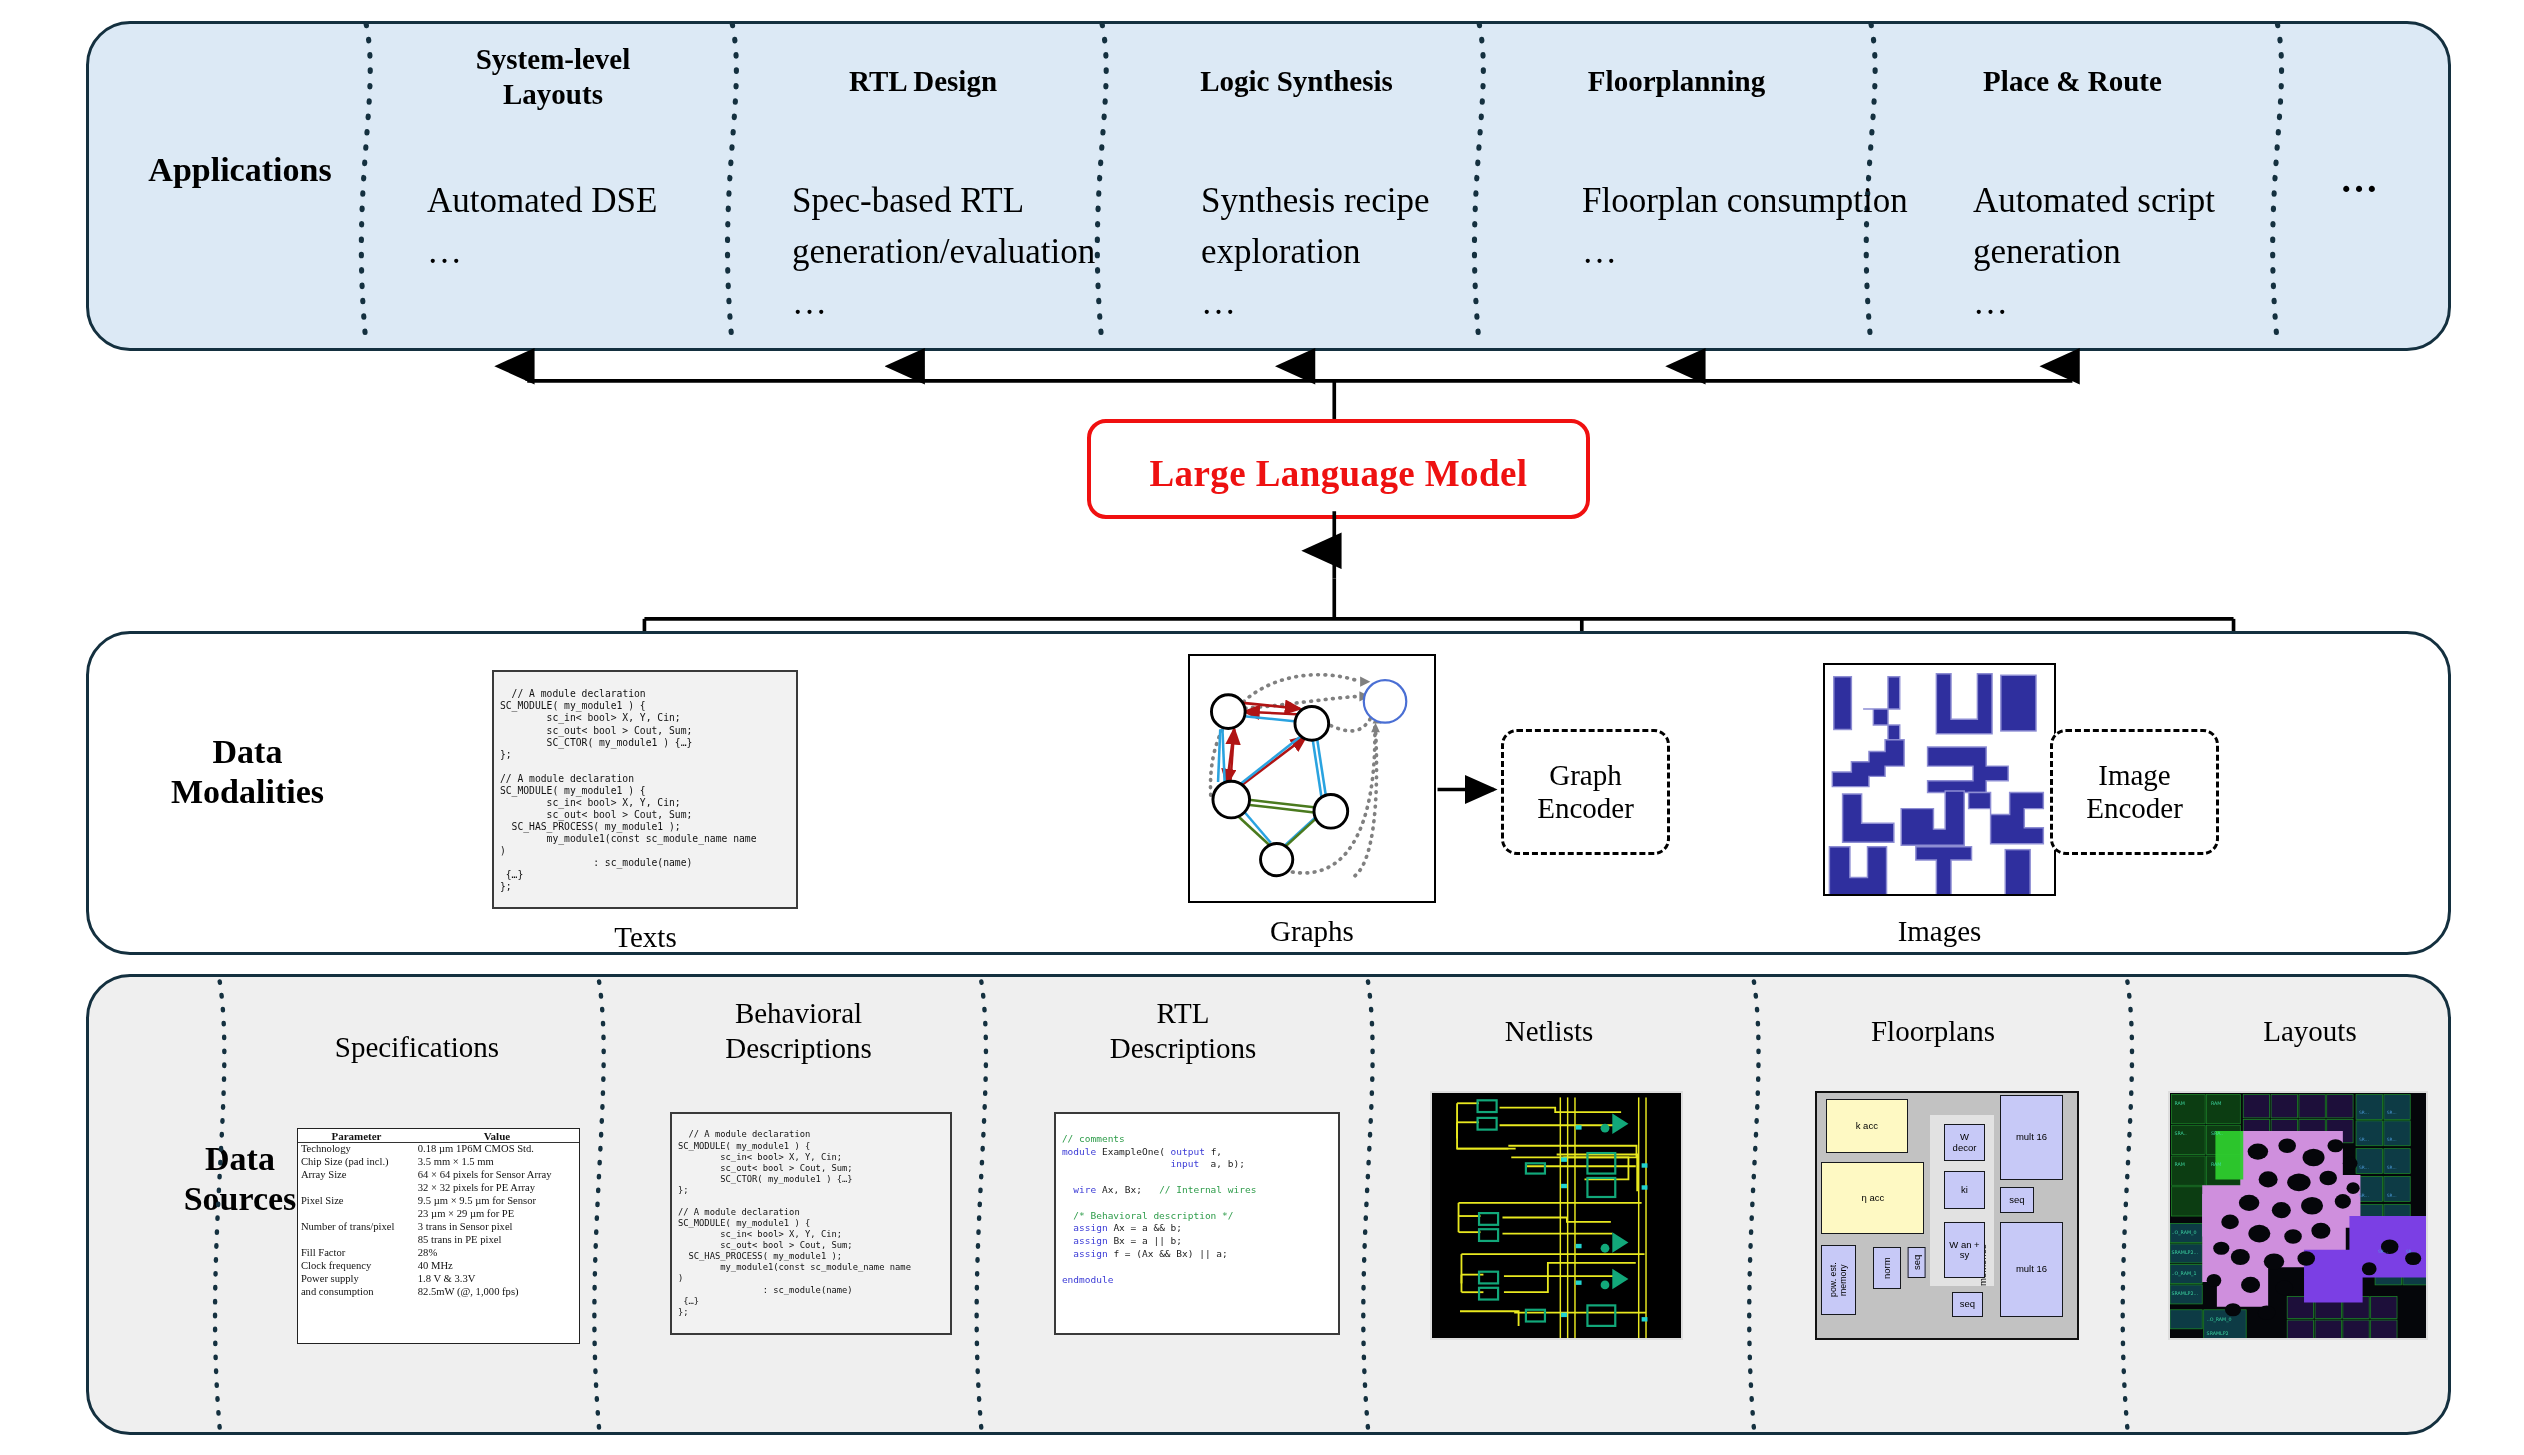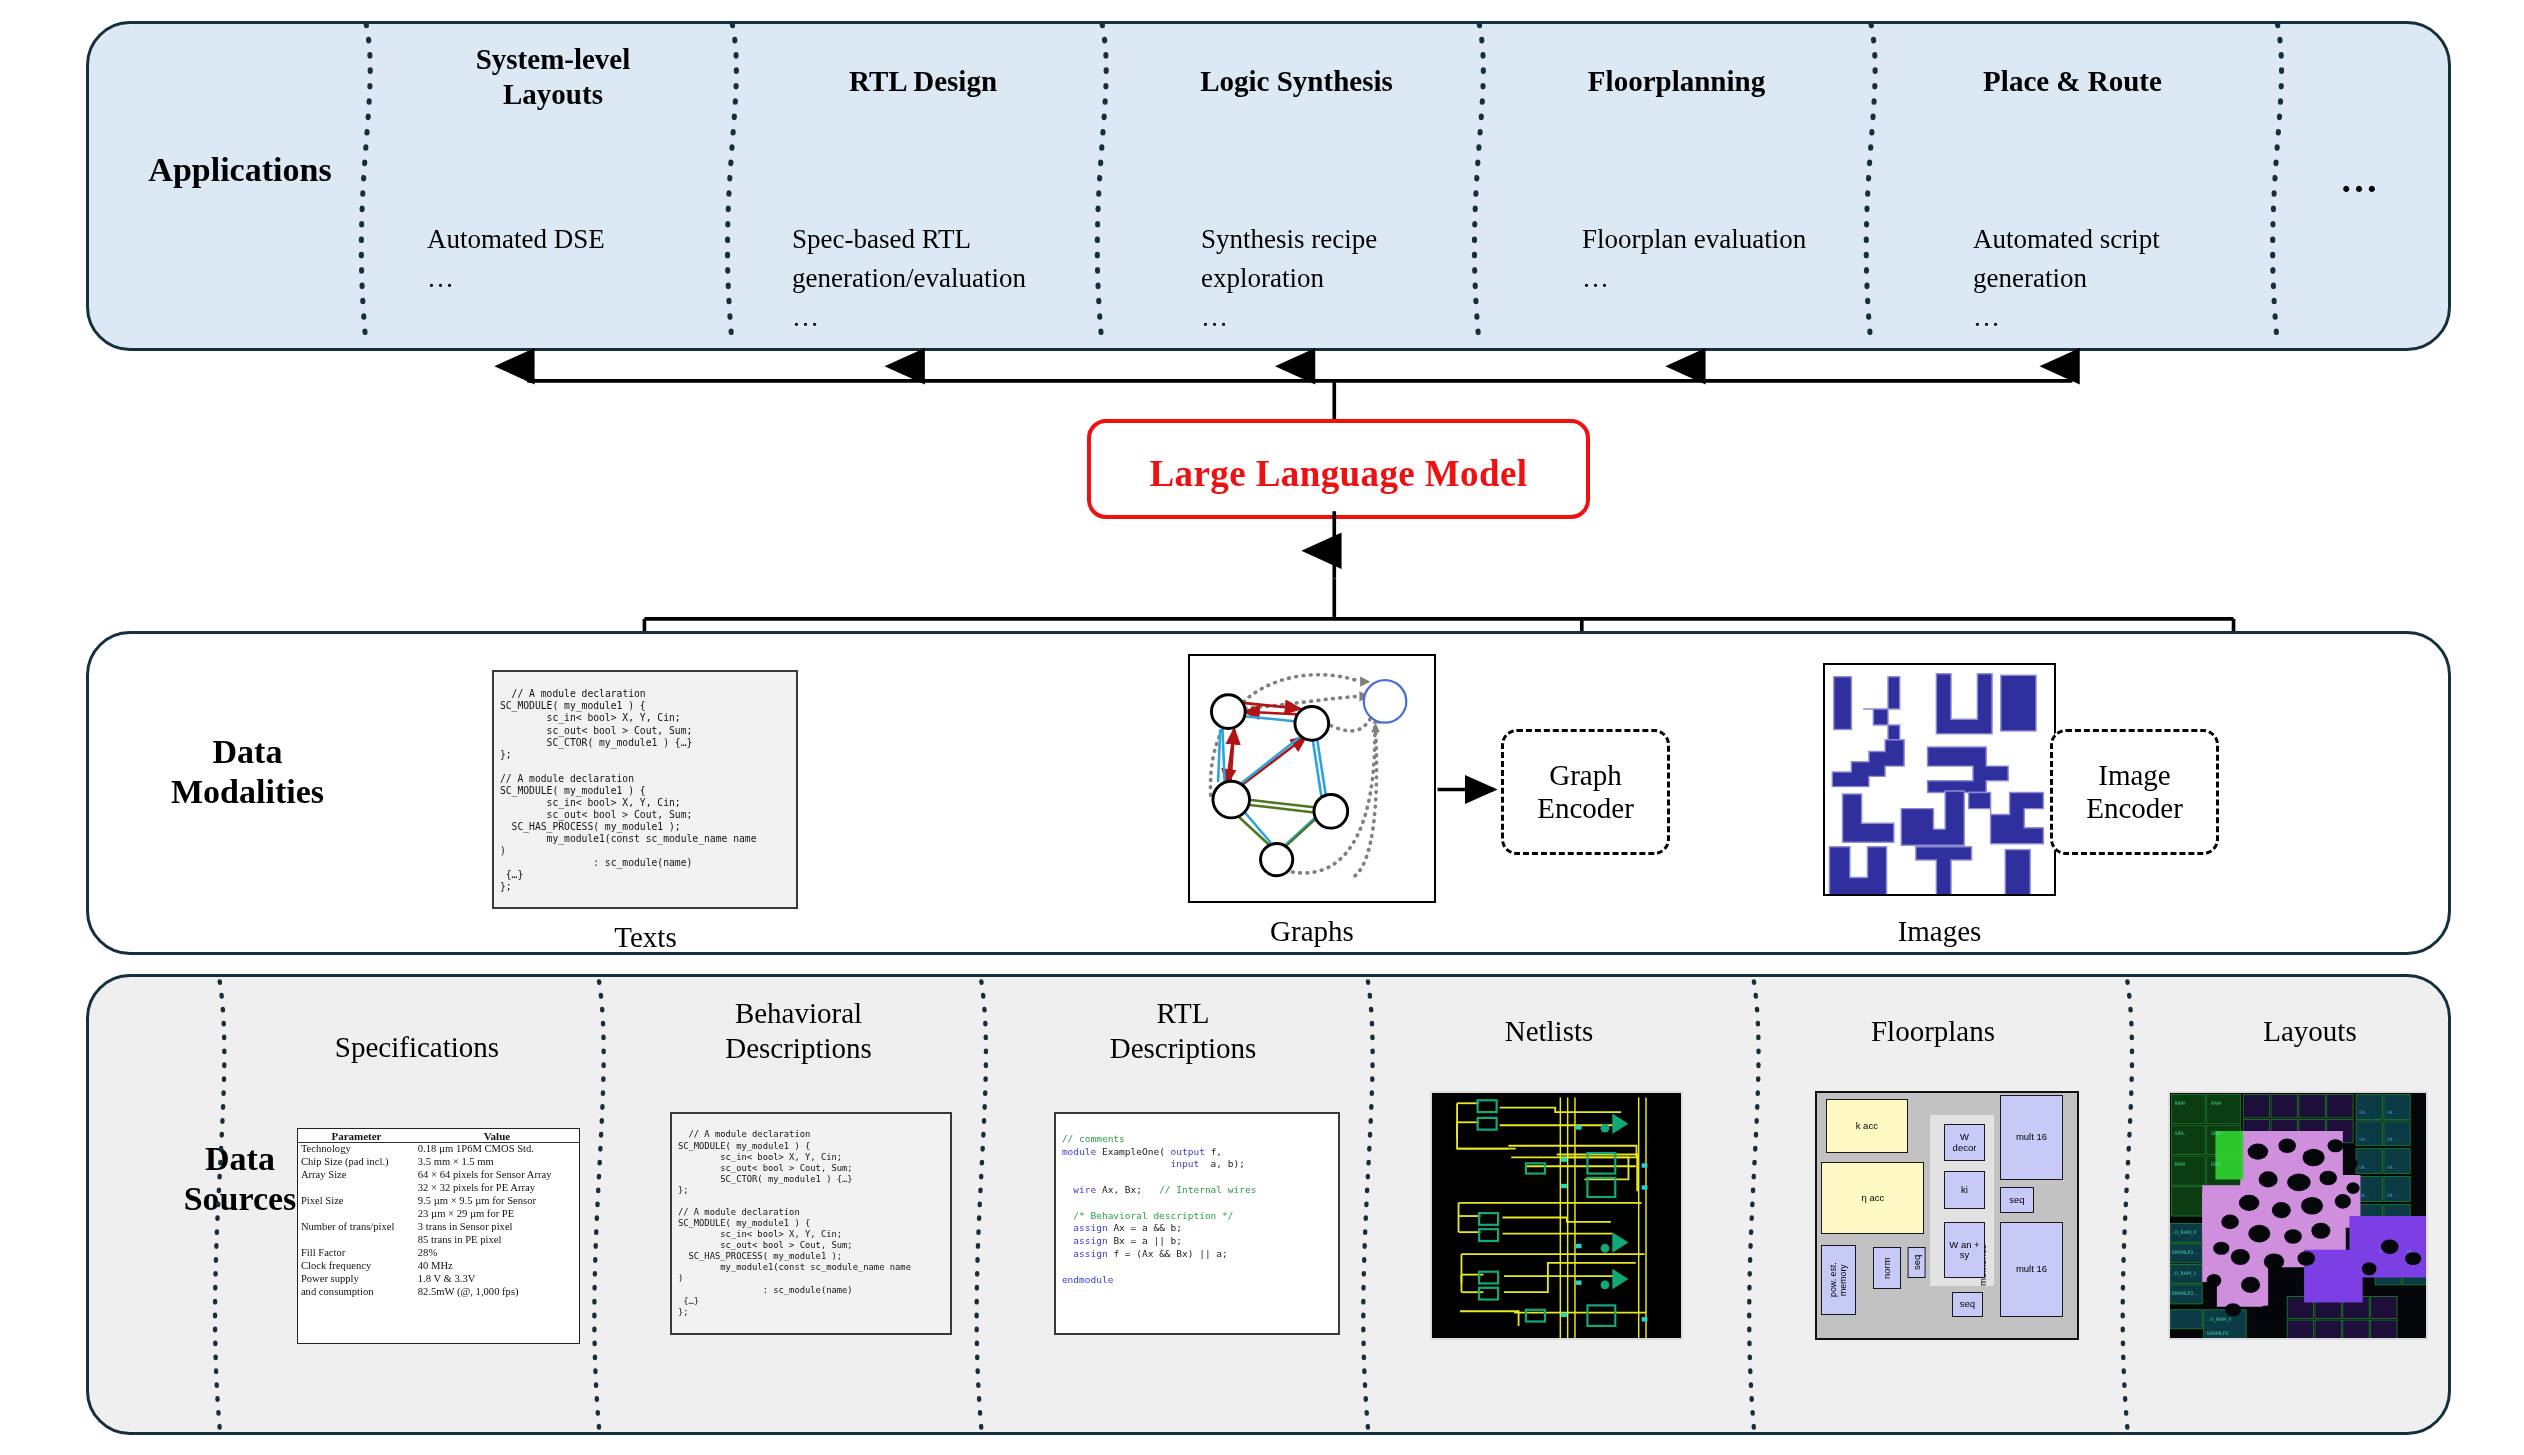--- a/index.html
+++ b/index.html
@@ -6,21 +6,21 @@
   body{width:2525px;height:1456px;position:relative;font-family:"Liberation Serif",serif;overflow:hidden;}
 
   .panel{position:absolute;border:3.7px solid #14303f;border-radius:44px;box-sizing:border-box;}
   #applications-panel{left:86px;top:20.5px;width:2365px;height:330px;background:#dce9f5;}
   #modalities-panel{left:86px;top:631px;width:2365px;height:324px;background:#ffffff;}
   #sources-panel{left:86px;top:974px;width:2365px;height:461px;background:#efefef;}
 
   .row-label{position:absolute;font-weight:bold;font-size:34px;color:#000;text-align:center;line-height:1.18;}
 
   .col-title{position:absolute;font-weight:bold;font-size:29px;text-align:center;line-height:1.2;color:#000;}
-  .col-body{position:absolute;font-size:27px;text-align:left;line-height:1.45;color:#000;margin-top:44px;}
+  .col-body{position:absolute;font-size:35px;text-align:left;line-height:1.45;color:#000;}
   .ellipsis-big{position:absolute;font-size:38px;font-weight:bold;letter-spacing:2.9px;color:#000;}
 
   .mod-label{position:absolute;font-size:29px;text-align:center;color:#000;}
   .src-title{position:absolute;font-size:29px;text-align:center;line-height:1.2;color:#000;}
 
   .llm-box{position:absolute;left:1087px;top:419px;width:495px;height:92px;border:4.4px solid #f01010;border-radius:19px;background:#fff;
            display:flex;align-items:center;justify-content:center;}
   .llm-box span{color:#ee1111;font-weight:bold;font-size:37px;letter-spacing:0.4px;margin-top:8px;}
 
   .enc-box{position:absolute;border:3.7px dashed #000;border-radius:16px;background:#fff;display:flex;align-items:center;justify-content:center;
@@ -74,21 +74,21 @@
 <div class="col-body" style="left:792px;top:176px;width:337px;white-space:pre-line;">Spec-based RTL
 generation/evaluation
 …</div>
 
 <div class="col-title" style="left:1117px;top:64px;width:359px;white-space:pre-line;">Logic Synthesis</div>
 <div class="col-body" style="left:1201px;top:176px;width:315px;white-space:pre-line;">Synthesis recipe
 exploration
 …</div>
 
 <div class="col-title" style="left:1490px;top:64px;width:373px;white-space:pre-line;">Floorplanning</div>
-<div class="col-body" style="left:1582px;top:176px;width:337px;white-space:pre-line;">Floorplan evaluation
+<div class="col-body" style="left:1582px;top:176px;width:337px;white-space:pre-line;">Floorplan consumption
 …</div>
 
 <div class="col-title" style="left:1882px;top:64px;width:381px;white-space:pre-line;">Place &amp; Route</div>
 <div class="col-body" style="left:1973px;top:176px;width:315px;white-space:pre-line;">Automated script
 generation
 …</div>
 
 <div class="ellipsis-big" style="left:2340px;top:157px;">…</div>
 
 <svg class="overlay" viewBox="0 0 3448 1988" width="2525" height="1456">

